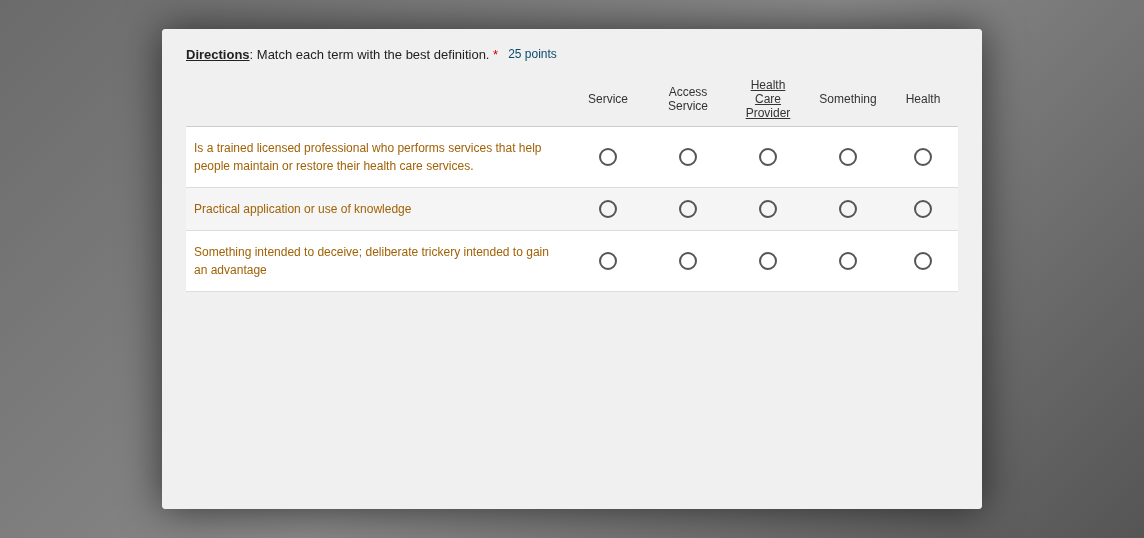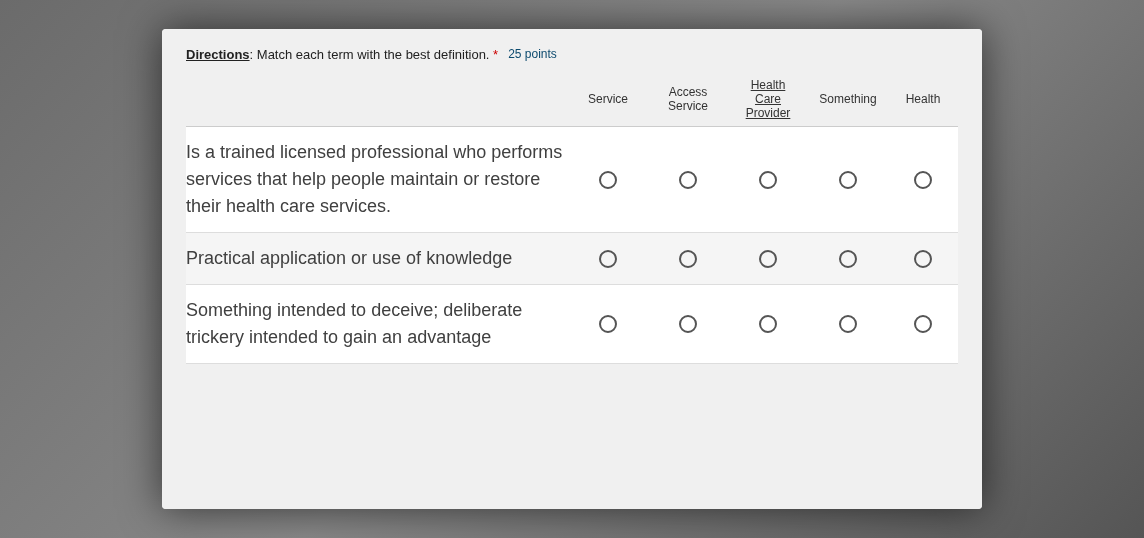--- a/index.html
+++ b/index.html
@@ -82,24 +82,24 @@
     }
 
     .quiz-table td {
       text-align: center;
       padding: 10px 8px;
       border-bottom: 1px solid #ddd;
     }
 
     .quiz-table td.definition-cell {
       text-align: left;
-      font-size: 18px;
-      color: #404040;
+      font-size: 12px;
+      color: #a16207;
       line-height: 1.5;
-      padding: 12px 0;
+      padding: 12px 8px;
       vertical-align: top;
     }
 
     .quiz-table tr:nth-child(odd) td {
       background: #fff;
     }
     .quiz-table tr:nth-child(even) td {
       background: #f5f5f5;
     }
 

